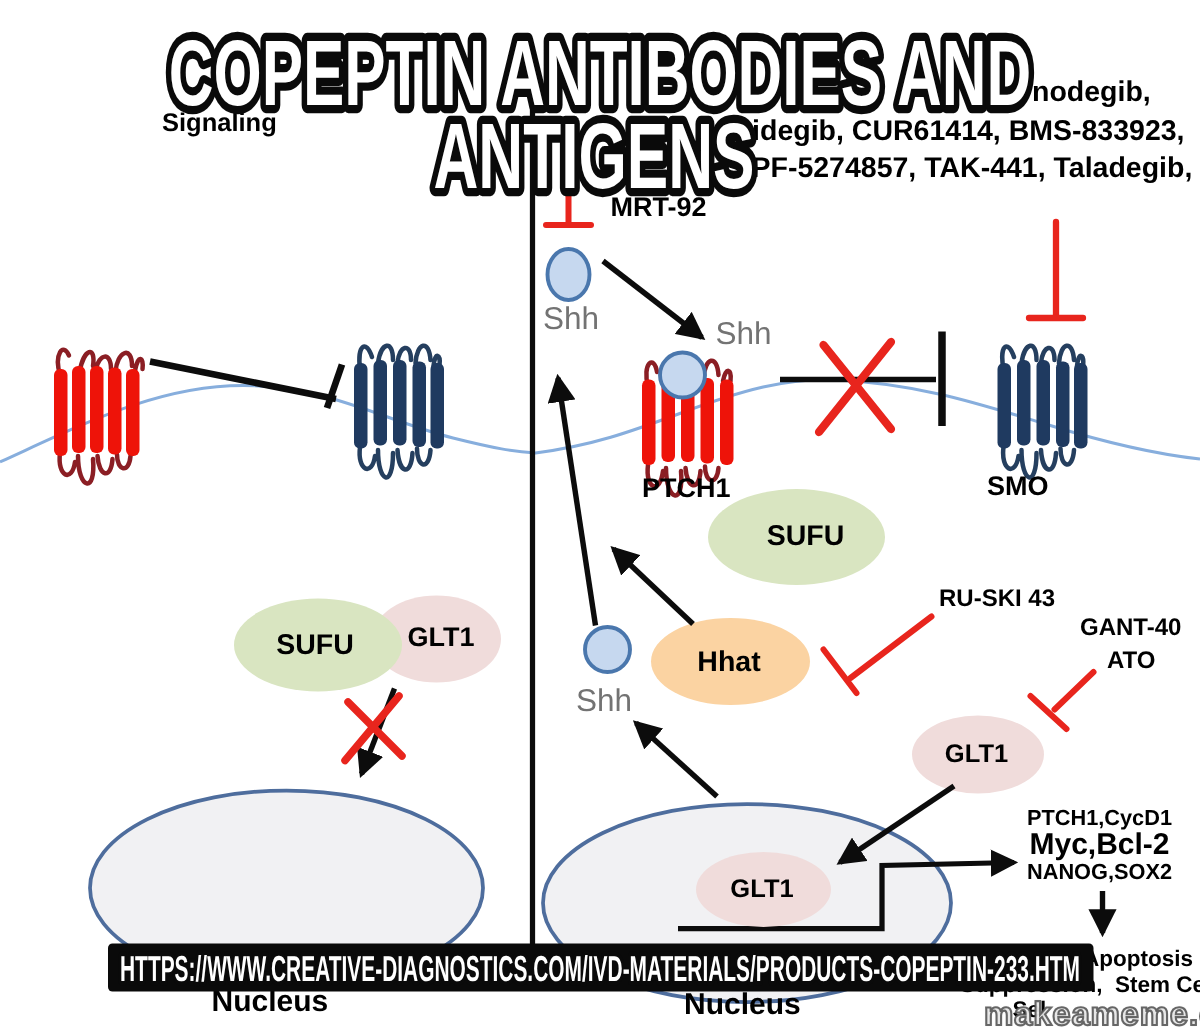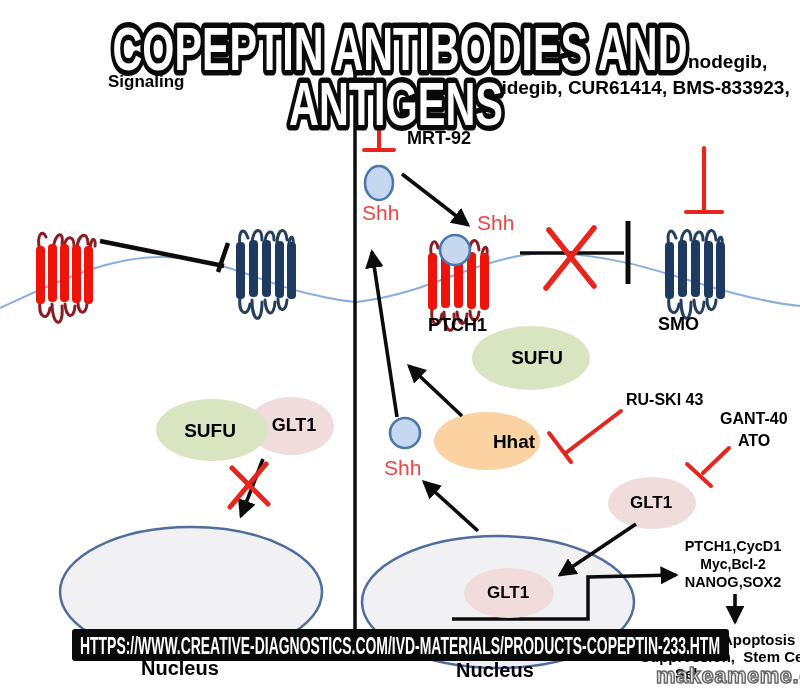--- a/index.html
+++ b/index.html
@@ -12,21 +12,21 @@
   }
   svg{position:absolute;left:0;top:0;}
   .lbl{
     position:absolute;
     font-family:"Liberation Sans",sans-serif;
     font-weight:bold;
     color:#000000;
     white-space:pre;
     z-index:3;
   }
-  .lbl.reg{font-weight:normal;color:#ef4444;}
+  .lbl.reg{font-weight:normal;color:#737373;}
   .center{transform:translate(-50%,-50%);text-align:center;}
   .watermark{
     position:absolute;
     z-index:12;
     font-weight:bold;
     font-size:22px;
     letter-spacing:0.5px;
     color:rgba(245,245,245,0.88);
     -webkit-text-stroke:1.4px rgba(80,80,80,0.85);
     text-shadow:0 0 1px rgba(60,60,60,0.6);
@@ -152,42 +152,43 @@
     <g stroke="#e8251d" stroke-width="4" stroke-linecap="round">
       <line x1="729" y1="448" x2="703" y2="473"></line>
       <line x1="687" y1="464" x2="711" y2="486"></line>
     </g>
   </svg>
 
   <div class="lbl" style="left:108px;top:72px;font-size:17px;">Signaling</div>
 
   <div class="lbl" style="left:688px;top:51px;font-size:19px;">nodegib,</div>
   <div class="lbl" style="left:494px;top:77px;font-size:19px;">ridegib, CUR61414, BMS-833923,</div>
+  <div class="lbl" style="left:501px;top:102px;font-size:19px;">PF-5274857, TAK-441, Taladegib,</div>
   <div class="lbl" style="left:407px;top:128px;font-size:18px;">MRT-92</div>
 
   <div class="lbl reg" style="left:362px;top:201px;font-size:21px;">Shh</div>
   <div class="lbl reg" style="left:477px;top:211px;font-size:21px;">Shh</div>
   <div class="lbl reg" style="left:384px;top:456px;font-size:21px;">Shh</div>
 
   <div class="lbl" style="left:428px;top:315px;font-size:18px;">PTCH1</div>
   <div class="lbl" style="left:658px;top:314px;font-size:18px;">SMO</div>
 
   <div class="lbl center" style="left:210px;top:431px;font-size:19px;">SUFU</div>
   <div class="lbl center" style="left:294px;top:425px;font-size:18px;">GLT1</div>
   <div class="lbl center" style="left:537px;top:358px;font-size:19px;">SUFU</div>
-  <div class="lbl center" style="left:486px;top:442px;font-size:19px;margin-left:28px;">Hhat</div>
+  <div class="lbl center" style="left:486px;top:442px;font-size:19px;">Hhat</div>
   <div class="lbl center" style="left:651px;top:503px;font-size:17px;">GLT1</div>
   <div class="lbl center" style="left:508px;top:593px;font-size:17px;">GLT1</div>
 
   <div class="lbl" style="left:626px;top:391px;font-size:16px;">RU-SKI 43</div>
   <div class="lbl" style="left:720px;top:410px;font-size:16px;">GANT-40</div>
   <div class="lbl" style="left:738px;top:432px;font-size:16px;">ATO</div>
 
   <div class="lbl center" style="left:733px;top:546px;font-size:14.5px;">PTCH1,CycD1</div>
-  <div class="lbl center" style="left:733px;top:564px;font-size:14px;">Myc,Bcl-2</div>
+  <div class="lbl center" style="left:733px;top:564px;font-size:20px;">Myc,Bcl-2</div>
   <div class="lbl center" style="left:733px;top:582px;font-size:14.5px;">NANOG,SOX2</div>
 
   <div class="lbl" style="left:722px;top:631px;font-size:15px;">Apoptosis</div>
   <div class="lbl" style="left:640px;top:648px;font-size:15px;">Suppression,  Stem Cell</div>
   <div class="lbl" style="left:641px;top:665px;font-size:15px;margin-left:34px;">Sel</div>
 
   <div class="lbl" style="left:141px;top:657px;font-size:20px;">Nucleus</div>
   <div class="lbl" style="left:456px;top:659px;font-size:20px;">Nucleus</div>
 
   <svg width="800" height="689" viewBox="0 0 800 689" xmlns="http://www.w3.org/2000/svg" style="z-index:10">

